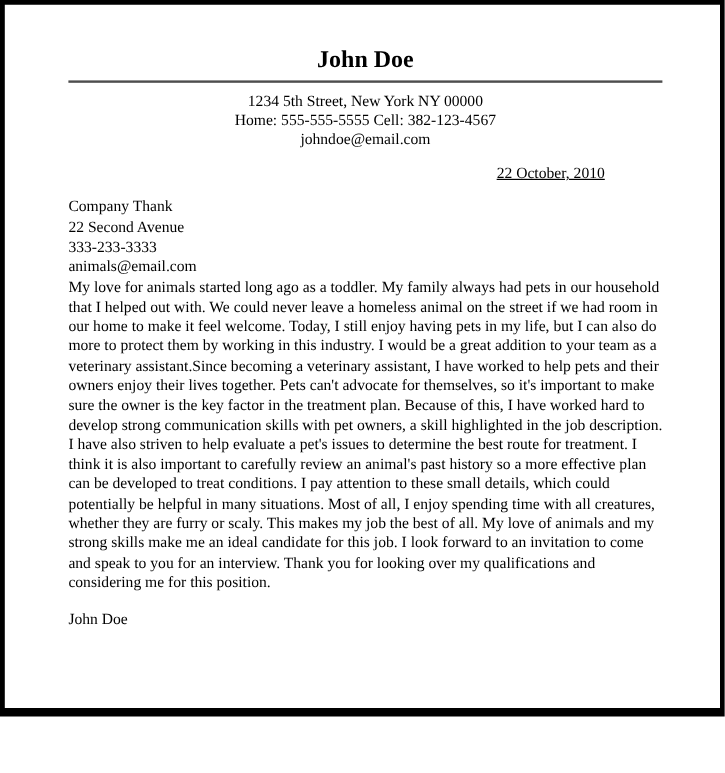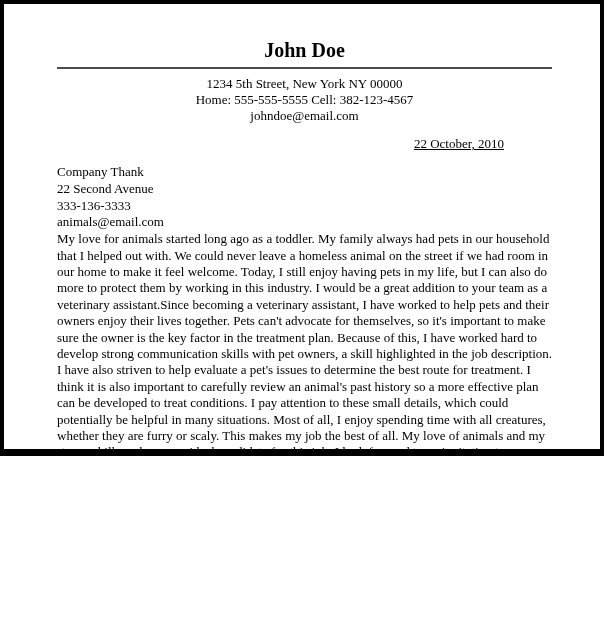--- a/index.html
+++ b/index.html
@@ -5,21 +5,21 @@
   * { margin: 0; padding: 0; box-sizing: border-box; }
   html, body { background: #ffffff; }
   body {
     width: 604px;
     height: 644px;
     font-family: "Liberation Serif", serif;
     color: #000000;
   }
   .frame {
     width: 604px;
-    height: 456px;
+    height: 597px;
     border: 4px solid #000000;
     border-bottom-width: 7px;
     background: #ffffff;
     overflow: hidden;
   }
   .page {
     padding: 34px 48px 0 53px; 
   }
   .letter-title {
     text-align: center;
@@ -81,21 +81,21 @@
         <div>Home: 555-555-5555 Cell: 382-123-4567</div>
         <div>johndoe@email.com</div>
       </div>
     </header>
 
     <div class="letter-date">22 October, 2010</div>
 
     <div class="recipient-block">
       <div>Company Thank</div>
       <div>22 Second Avenue</div>
-      <div>333-136-3333</div>
+      <div>333-233-3333</div>
       <div>animals@email.com</div>
     </div>
 
 
     <p class="letter-body">My love for animals started long ago as a toddler. My family always had pets in our household that I helped out with. We could never leave a homeless animal on the street if we had room in our home to make it feel welcome. Today, I still enjoy having pets in my life, but I can also do more to protect them by working in this industry. I would be a great addition to your team as a veterinary assistant.Since becoming a veterinary assistant, I have worked to help pets and their owners enjoy their lives together. Pets can't advocate for themselves, so it's important to make sure the owner is the key factor in the treatment plan. Because of this, I have worked hard to develop strong communication skills with pet owners, a skill highlighted in the job description. I have also striven to help evaluate a pet's issues to determine the best route for treatment. I think it is also important to carefully review an animal's past history so a more effective plan can be developed to treat conditions. I pay attention to these small details, which could potentially be helpful in many situations. Most of all, I enjoy spending time with all creatures, whether they are furry or scaly. This makes my job the best of all. My love of animals and my strong skills make me an ideal candidate for this job. I look forward to an invitation to come and speak to you for an interview. Thank you for looking over my qualifications and considering me for this position.</p>
 
     <p class="signature">John Doe</p>
 
   </div>
 </div>

